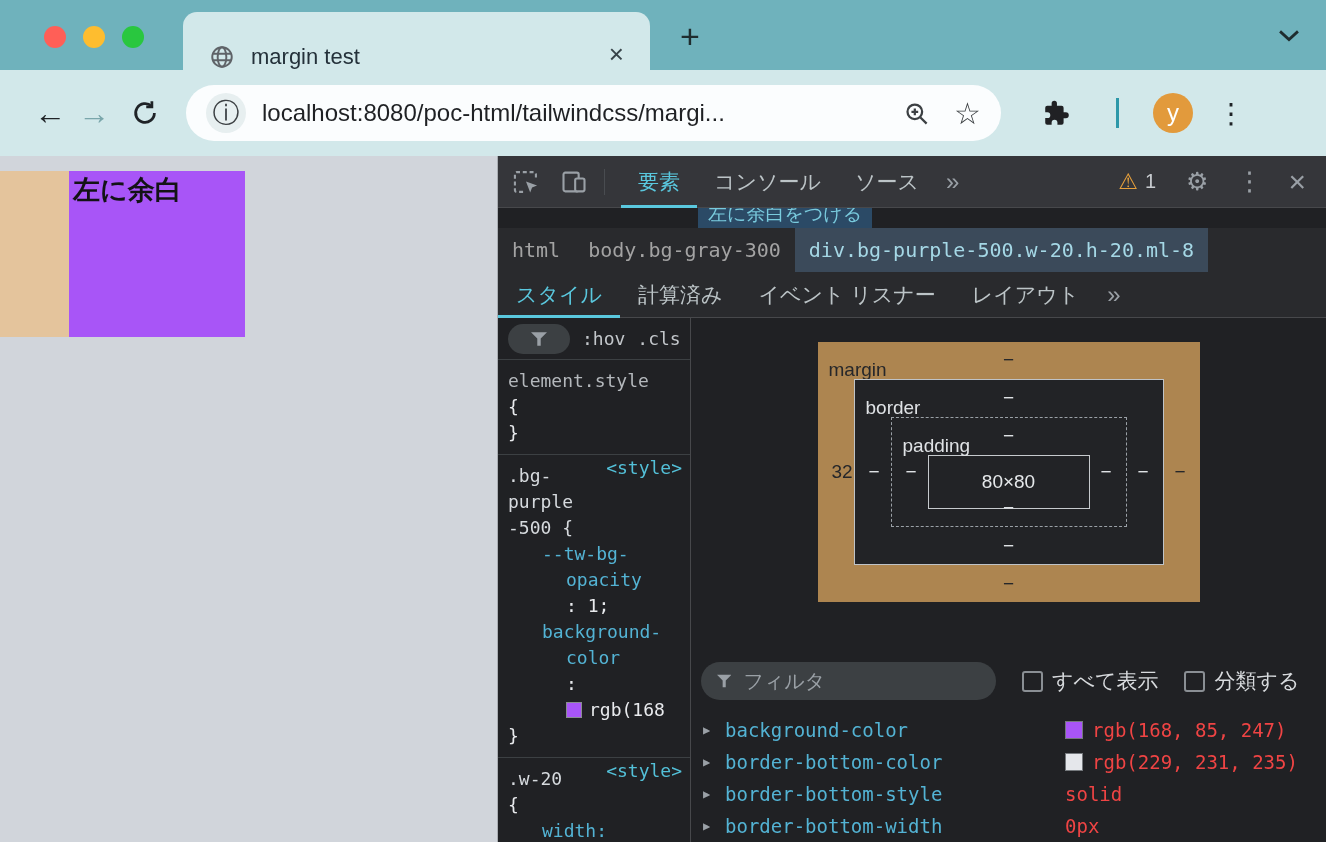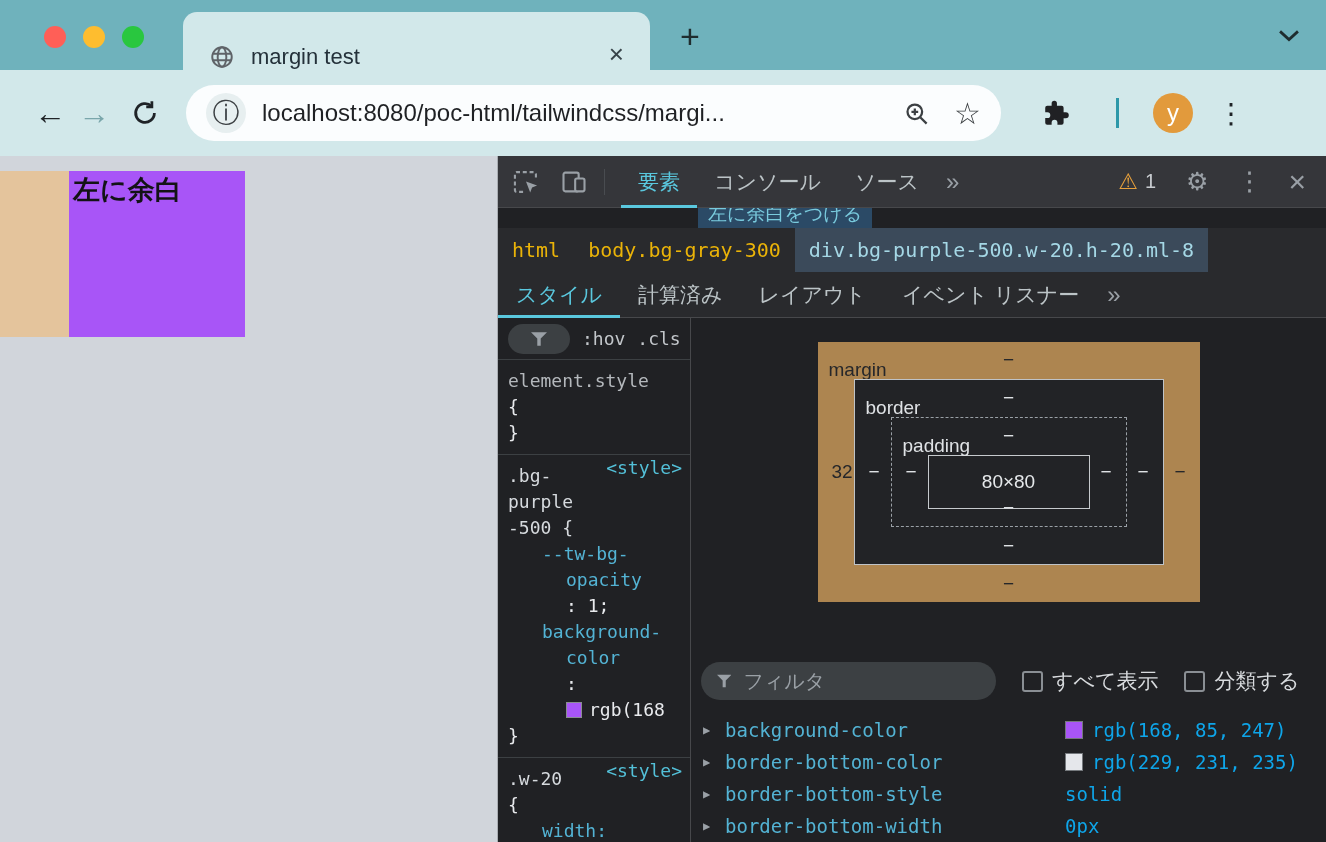--- a/index.html
+++ b/index.html
@@ -57,21 +57,21 @@
   .warn-ic { color:#e8a13c; font-size:22px; }
   .warn-count { color:#c7cbcf; font-size:20px; margin-left:7px; }
   .gear { font-size:25px; color:#9aa0a6; margin-left:30px; }
   .dt-kebab { font-size:26px; color:#9aa0a6; margin-left:28px; }
   .dt-close { font-size:30px; color:#9aa0a6; margin-left:26px; margin-right:6px; }
 
   .dom-sliver { height:20px; position:relative; overflow:hidden; background:#202124; flex:0 0 auto; }
   .dom-frag { position:absolute; left:200px; top:-9px; background:#2b4a66; color:#79cadd; font-size:19px; padding:2px 10px; }
 
   .crumbs { height:44px; background:#292a2d; display:flex; align-items:stretch; font-size:20px; flex:0 0 auto; }
-  .crumb { display:flex; align-items:center; padding:0 14px; color:#eab308; white-space:nowrap; }
+  .crumb { display:flex; align-items:center; padding:0 14px; color:#a3a3a3; white-space:nowrap; }
   .crumb.sel { background:#3b4a5a; color:#a5d8e6; }
 
   .style-tabs { height:46px; background:#292a2d; border-bottom:1px solid #47484b; display:flex; align-items:center; font-size:21px; flex:0 0 auto; }
   .s-tab { height:46px; display:flex; align-items:center; padding:0 18px; color:#bcc4c7; white-space:nowrap; }
   .s-tab.sel { color:#5ac8de; box-shadow:inset 0 -3px 0 #5ac8de; }
 
   .panes { flex:1; display:flex; min-height:0; }
 
   
   .styles-pane { width:193px; flex:0 0 auto; border-right:1px solid #47484b; overflow:hidden; font-size:18px; }
@@ -110,21 +110,21 @@
   .cfilter-input::placeholder { color:#9aa0a6; }
   .chk-group { display:flex; align-items:center; gap:9px; margin-left:26px; }
   .chk { width:21px; height:21px; border:2px solid #8a8f94; border-radius:3px; background:transparent; flex:0 0 auto; }
   .chk-label { color:#d8dbde; font-size:21px; white-space:nowrap; }
 
   .cprops { margin-top:14px; font-size:19px; }
   .cprop-row { height:32px; display:flex; align-items:center; padding-left:12px; }
   .tri { color:#9aa0a6; font-size:12px; width:22px; flex:0 0 auto; }
   .cprop-name { color:#53b3d4; flex:0 0 340px; white-space:nowrap; overflow:hidden; }
   .swatch { width:18px; height:18px; border:1px solid #75797d; margin-right:9px; flex:0 0 auto; }
-  .cprop-val { color:#0ea5e9; white-space:nowrap; }
+  .cprop-val { color:#ef4444; white-space:nowrap; }
 </style>
 </head>
 <body>
 
 <div class="tabstrip">
   <div class="traffic">
     <span class="light red"></span>
     <span class="light yellow"></span>
     <span class="light green"></span>
   </div>
@@ -217,22 +217,22 @@
 
     <div class="crumbs mono">
       <span class="crumb">html</span>
       <span class="crumb">body.bg-gray-300</span>
       <span class="crumb sel">div.bg-purple-500.w-20.h-20.ml-8</span>
     </div>
 
     <div class="style-tabs">
       <span class="s-tab sel">スタイル</span>
       <span class="s-tab">計算済み</span>
+      <span class="s-tab">イベント リスナー</span>
       <span class="s-tab">レイアウト</span>
-      <span class="s-tab">イベント リスナー</span>
       <span class="dt-more">»</span>
     </div>
 
     <div class="panes">
 
       <div class="styles-pane mono">
         <div class="filter-row">
           <span class="funnel-pill">
             <svg class="funnel" viewBox="0 0 14 12" fill="currentColor">
                 <path d="M0 0h14L8.5 5.5V12h-3V5.5z"></path>

